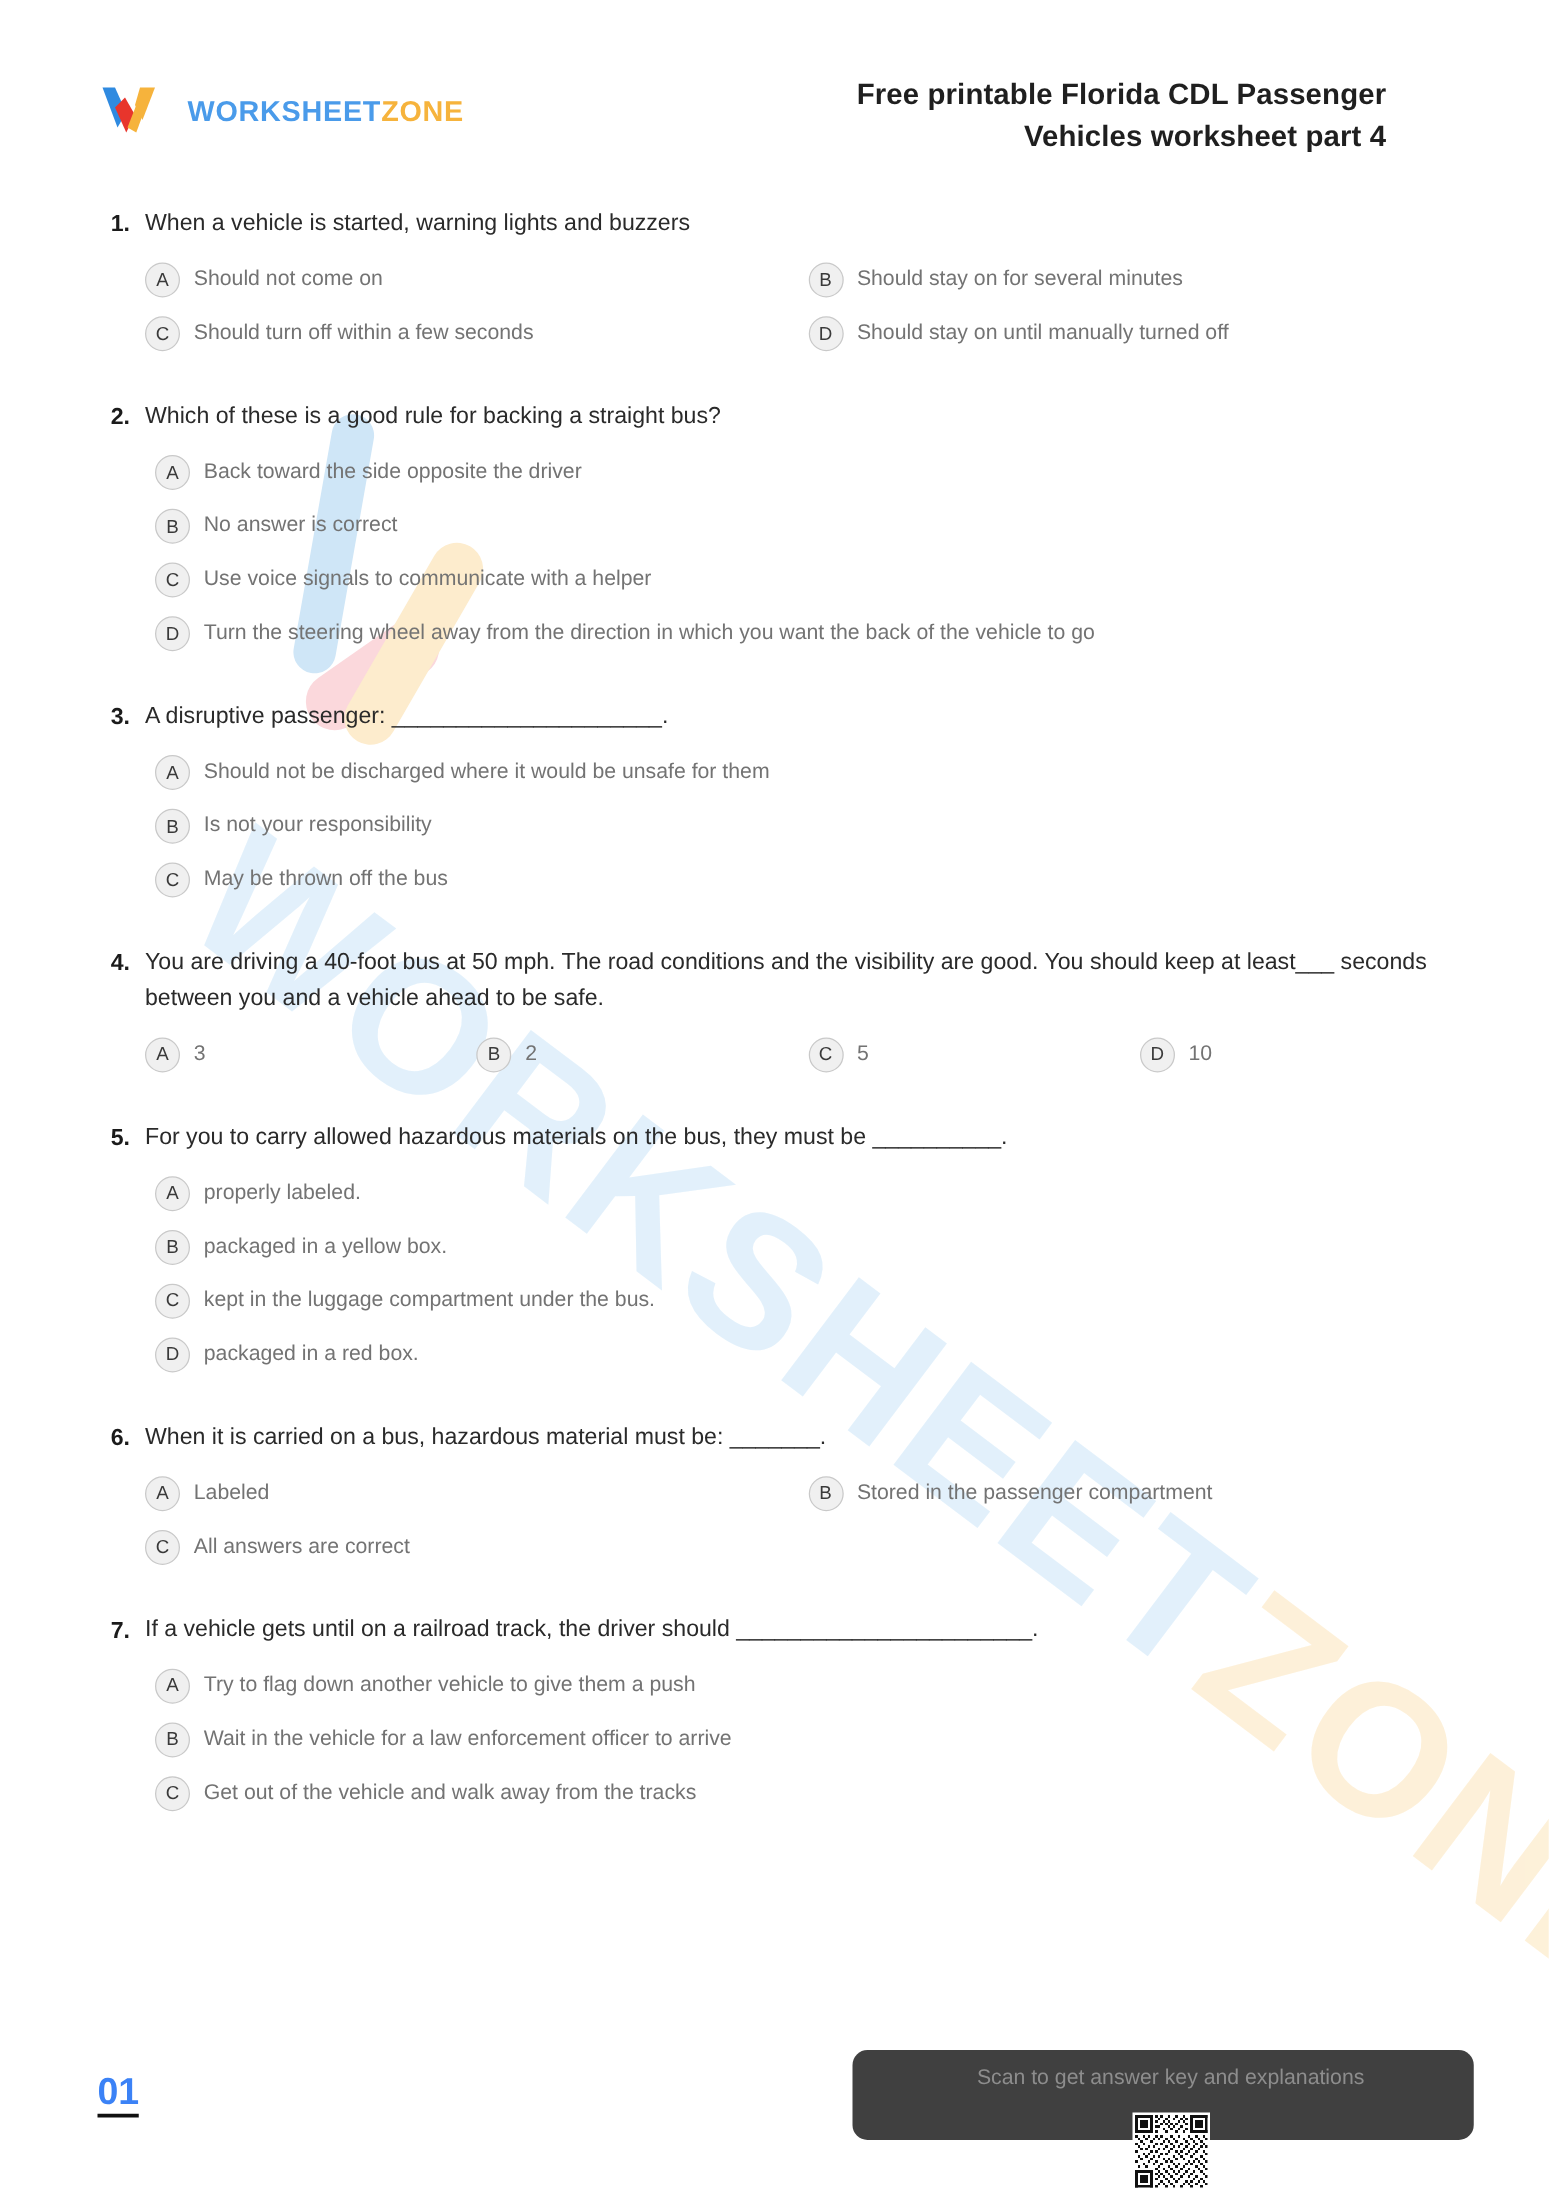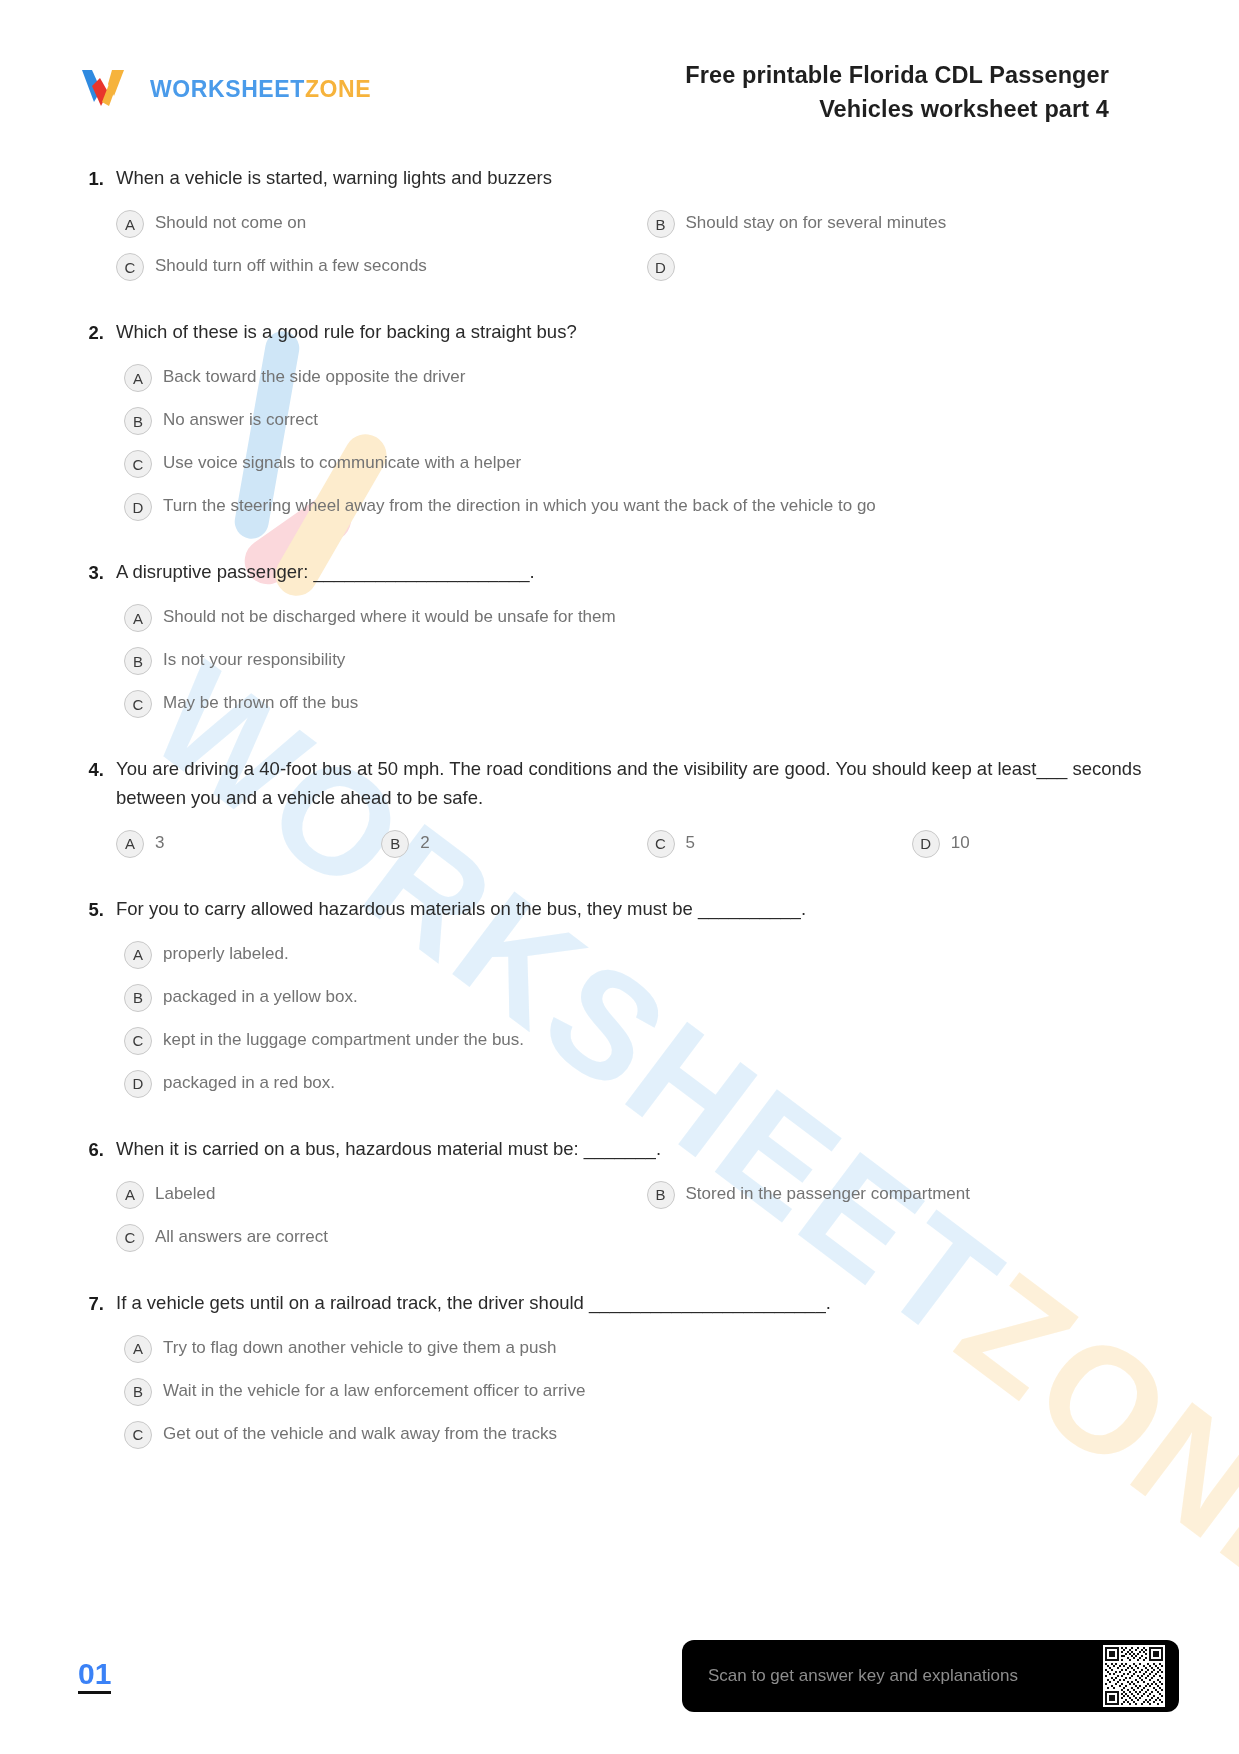--- a/index.html
+++ b/index.html
@@ -181,25 +181,26 @@
     line-height: 1.05;
     padding-bottom: 2px;
     flex: 0 0 auto;
   }
   .footer-spacer { flex: 1 1 auto; }
   .scan-pill {
     display: flex;
     align-items: center;
     justify-content: space-between;
     gap: 18px;
-    background: #000000;
+    background: #404040;
     border-radius: 12px;
     padding: 12px 14px 12px 26px;
     width: 497px;
     height: 72px;
+    flex-direction: column;
   }
   .scan-text {
     font-size: 17px;
     color: #8d8d8d;
     white-space: nowrap;
   }
   .qr {
     flex: 0 0 auto;
     width: 62px;
     height: 62px;
@@ -253,20 +254,21 @@
             <div class="option">
               <div class="opt-bubble">B</div>
               <div class="opt-text">Should stay on for several minutes</div>
             </div>
             <div class="option">
               <div class="opt-bubble">C</div>
               <div class="opt-text">Should turn off within a few seconds</div>
             </div>
             <div class="option">
               <div class="opt-bubble">D</div>
+              <div class="opt-text">Should stay on until manually turned off</div>
             </div>
           </div>
         </div>
       </div>
       <div class="question">
         <div class="q-num">2.</div>
         <div class="q-body">
           <div class="q-text">Which of these is a good rule for backing a straight bus?</div>
           <div class="options cols-1">
             <div class="option opt-indent">

